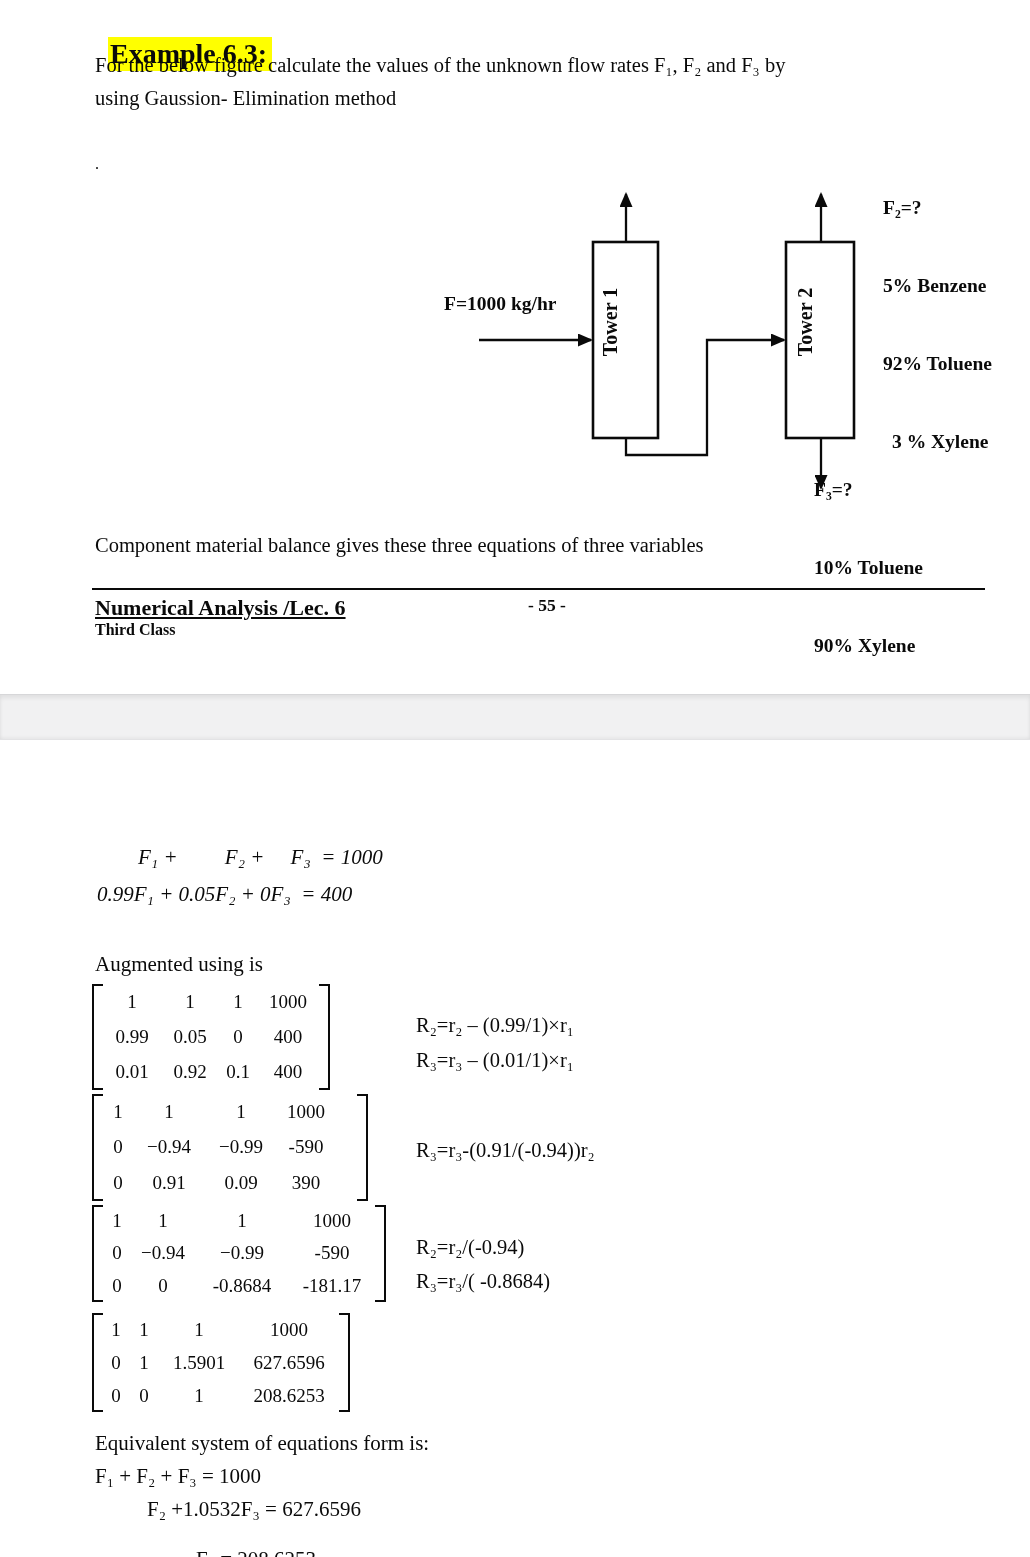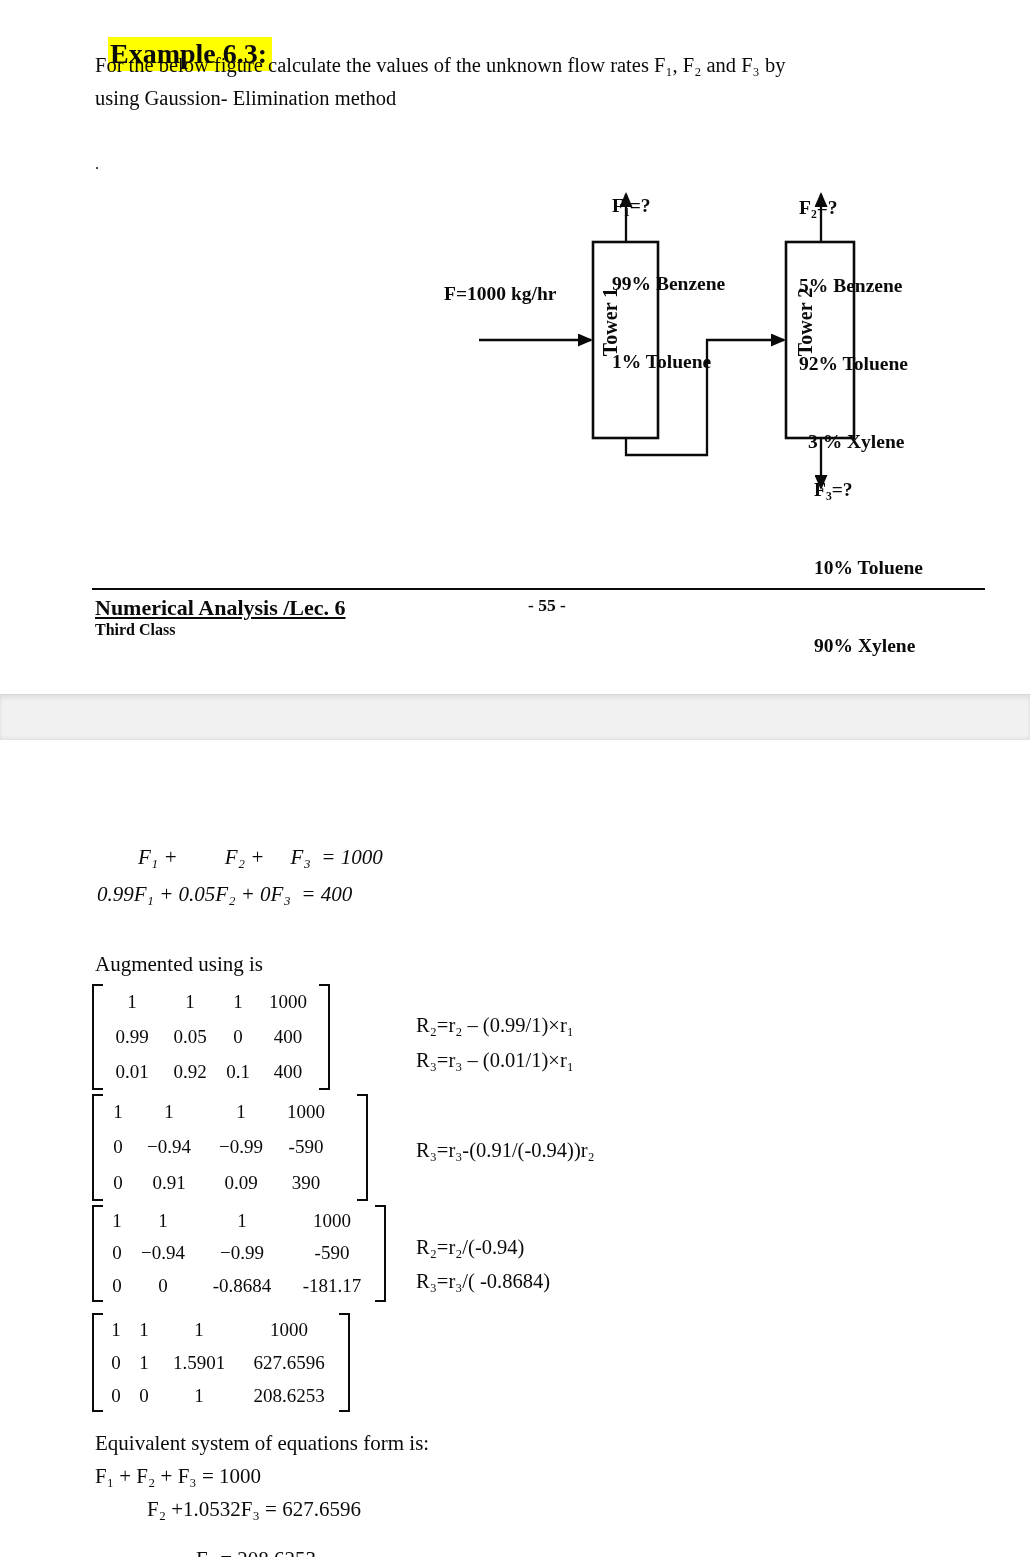--- a/index.html
+++ b/index.html
@@ -66,42 +66,38 @@
 
       <polyline points="180,280 180,297 261,297 261,182 338,182" fill="none" stroke="#0a0a0a" stroke-width="2.3" marker-end="url(#ah)"></polyline>
 
       <line x1="375" y1="280" x2="375" y2="330" stroke="#0a0a0a" stroke-width="2.3" marker-end="url(#ah)"></line>
     </svg>
   </div>
 
   <div class="tower-label" style="left:610px;top:322px;">Tower 1</div>
   <div class="tower-label" style="left:805px;top:322px;">Tower 2</div>
 
-  <div class="abs diag-label diag-block" style="left:612px;top:141px;">
-    <div>F₁=?</div>
-    <div>99% Benzene</div>
-    <div>1% Toluene</div>
-  </div>
 
-  <div class="abs diag-label diag-block f2-block" style="left:799px;top:143px;">
+  <div class="abs diag-label diag-block f2-block" style="left:883px;top:143px;">
     <div>F₂=?</div>
     <div>5% Benzene</div>
     <div>92% Toluene</div>
     <div>3 % Xylene</div>
   </div>
 
-  <div class="abs diag-label" style="left:444px;top:281px;">F=1000 kg/hr</div>
+  <div class="abs diag-label" style="left:444px;top:291px;">F=1000 kg/hr</div>
 
 
   <div class="abs diag-label diag-block" style="left:814px;top:425px;">
     <div>F₃=?</div>
     <div>10% Toluene</div>
     <div>90% Xylene</div>
   </div>
 
+  <div class="abs body-text" style="left:95px;top:534px;">Component material balance gives these three equations of three variables</div>
 
   <div class="footer-rule" style="left:92px;top:588px;width:893px;"></div>
   <div class="abs b" style="left:95px;top:595px;font-size:22px;text-decoration:underline;">Numerical Analysis /Lec. 6</div>
   <div class="abs b" style="left:528px;top:595px;font-size:17.5px;">- 55 -</div>
   <div class="abs b" style="left:95px;top:621px;font-size:16px;">Third Class</div>
 
   <div class="page-gap" style="top:694px;height:44px;"></div>
 
   <div class="abs eq it" style="left:138px;top:845px;">F₁ +         F₂ +     F₃  = 1000</div>
   <div class="abs eq it" style="left:97px;top:882px;">0.99F₁ + 0.05F₂ + 0F₃  = 400</div>

